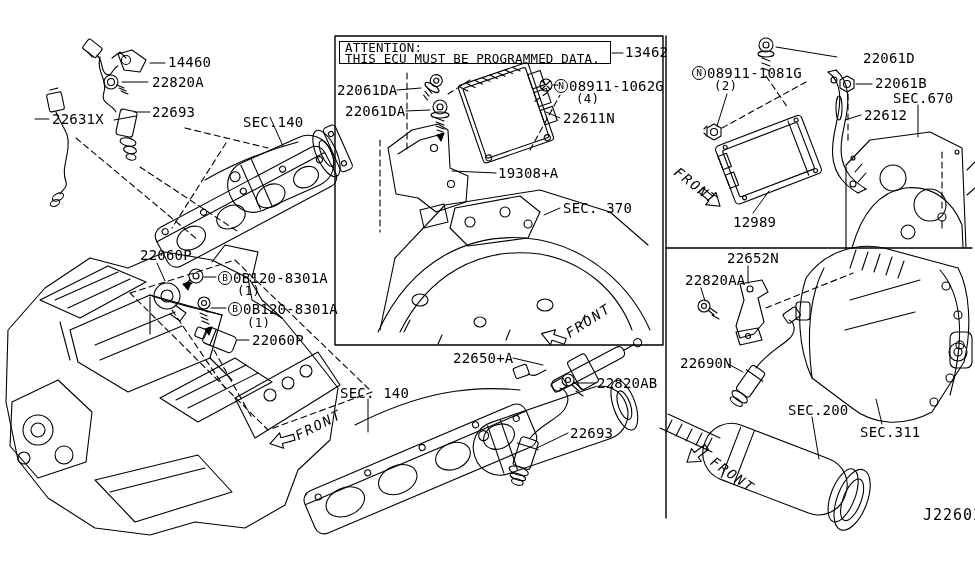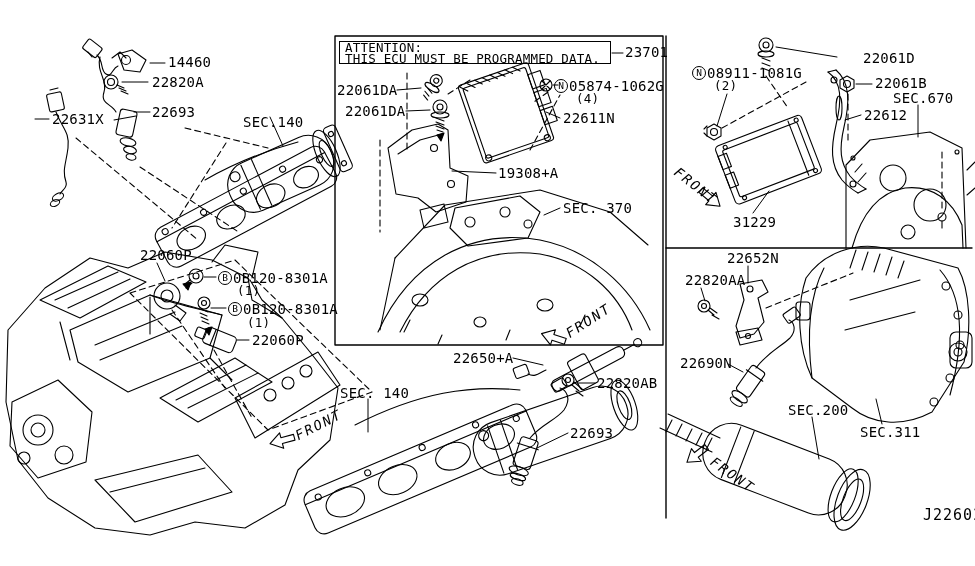--- a/index.html
+++ b/index.html
@@ -422,49 +422,49 @@
     </g>
     <g transform="translate(682,456) rotate(-38)">
       <path d="M25,5 L12,5 L12,0 L0,8 L12,16 L12,11 L25,11 Z"></path>
     </g>
   </svg>
 
   <div class="att">
     <div>ATTENTION:</div>
     <div>THIS ECU MUST BE PROGRAMMED DATA.</div>
   </div>
-  <div class="lbl" style="left:625px;top:46px">23701</div>
+  <div class="lbl" style="left:625px;top:46px">13462</div>
 
   <div class="lbl" style="left:168px;top:56px">14460</div>
   <div class="lbl" style="left:152px;top:76px">22820A</div>
   <div class="lbl" style="left:152px;top:106px">22693</div>
   <div class="lbl" style="left:52px;top:113px">22631X</div>
   <div class="lbl" style="left:243px;top:116px">SEC.140</div>
 
   <div class="lbl" style="left:337px;top:84px">22061DA</div>
   <div class="lbl" style="left:345px;top:105px">22061DA</div>
   <div class="prefixed" style="left:554px;top:79px">
     <span class="circ">N</span>
-    <span class="ptxt">05874-1062G</span>
+    <span class="ptxt">08911-1062G</span>
   </div>
   <div class="lbl sub" style="left:576px;top:92px">(4)</div>
   <div class="lbl" style="left:563px;top:112px">22611N</div>
   <div class="lbl" style="left:498px;top:167px">19308+A</div>
   <div class="lbl" style="left:563px;top:202px">SEC. 370</div>
 
   <div class="lbl" style="left:863px;top:52px">22061D</div>
   <div class="prefixed" style="left:692px;top:66px">
     <span class="circ">N</span>
     <span class="ptxt">08911-1081G</span>
   </div>
   <div class="lbl sub" style="left:714px;top:79px">(2)</div>
   <div class="lbl" style="left:875px;top:77px">22061B</div>
   <div class="lbl" style="left:893px;top:92px">SEC.670</div>
   <div class="lbl" style="left:864px;top:109px">22612</div>
-  <div class="lbl" style="left:733px;top:216px">31229</div>
+  <div class="lbl" style="left:733px;top:216px">12989</div>
 
   <div class="lbl" style="left:140px;top:249px">22060P</div>
   <div class="prefixed" style="left:218px;top:271px">
     <span class="circ">B</span>
     <span class="ptxt">0B120-8301A</span>
   </div>
   <div class="lbl sub" style="left:237px;top:284px">(1)</div>
   <div class="prefixed" style="left:228px;top:302px">
     <span class="circ">B</span>
     <span class="ptxt">0B120-8301A</span>

